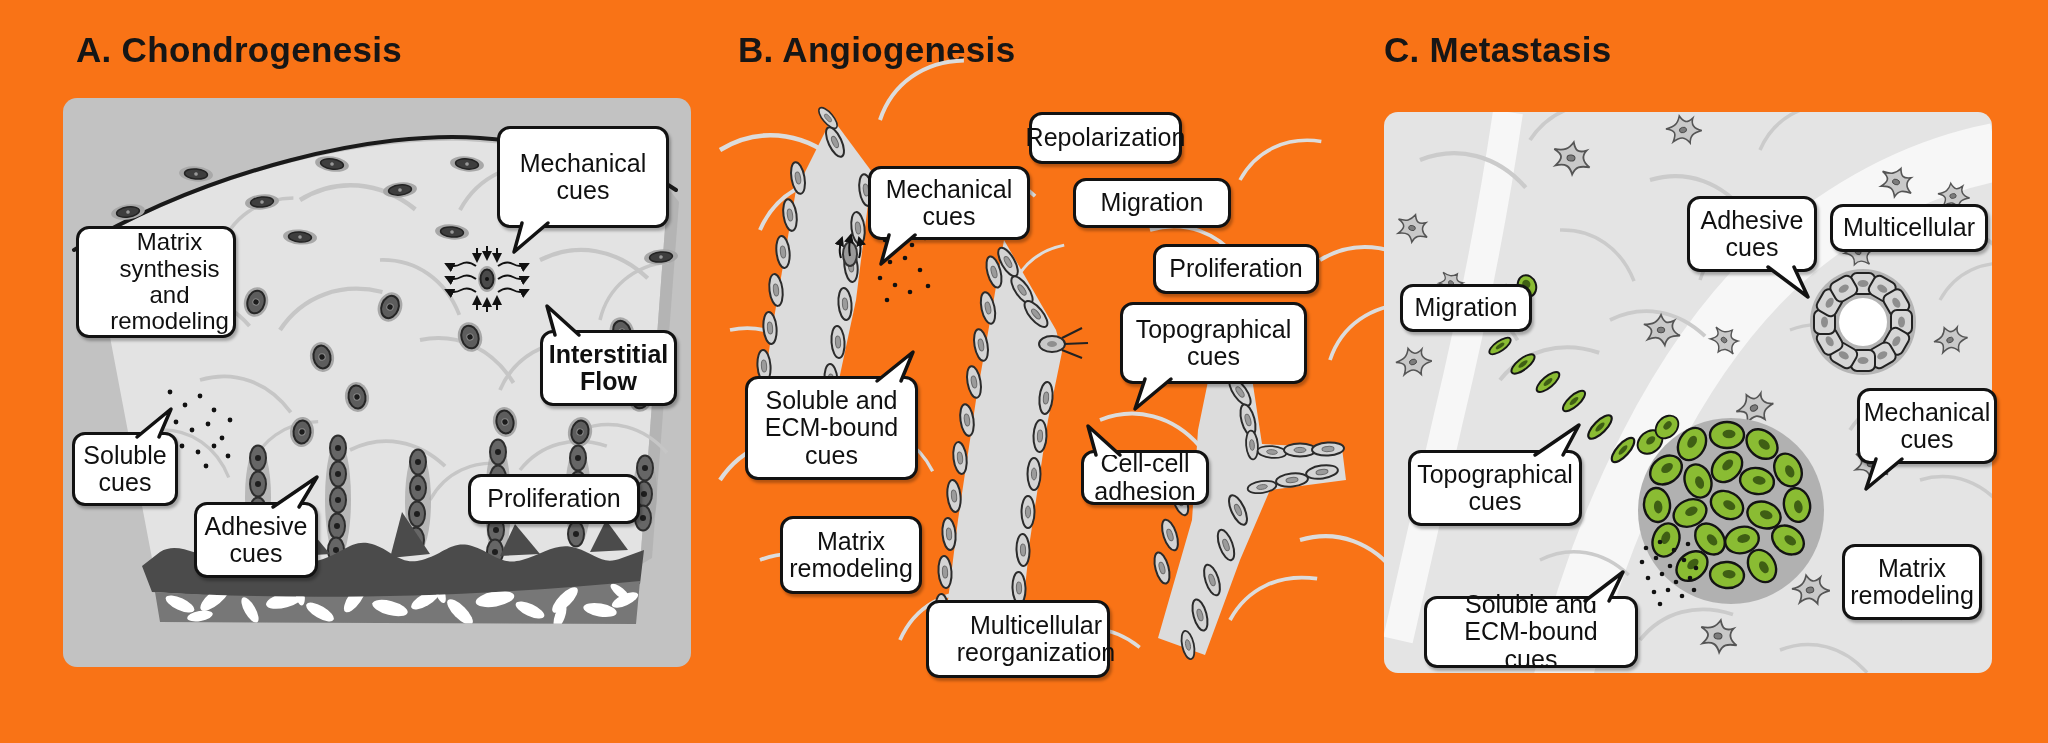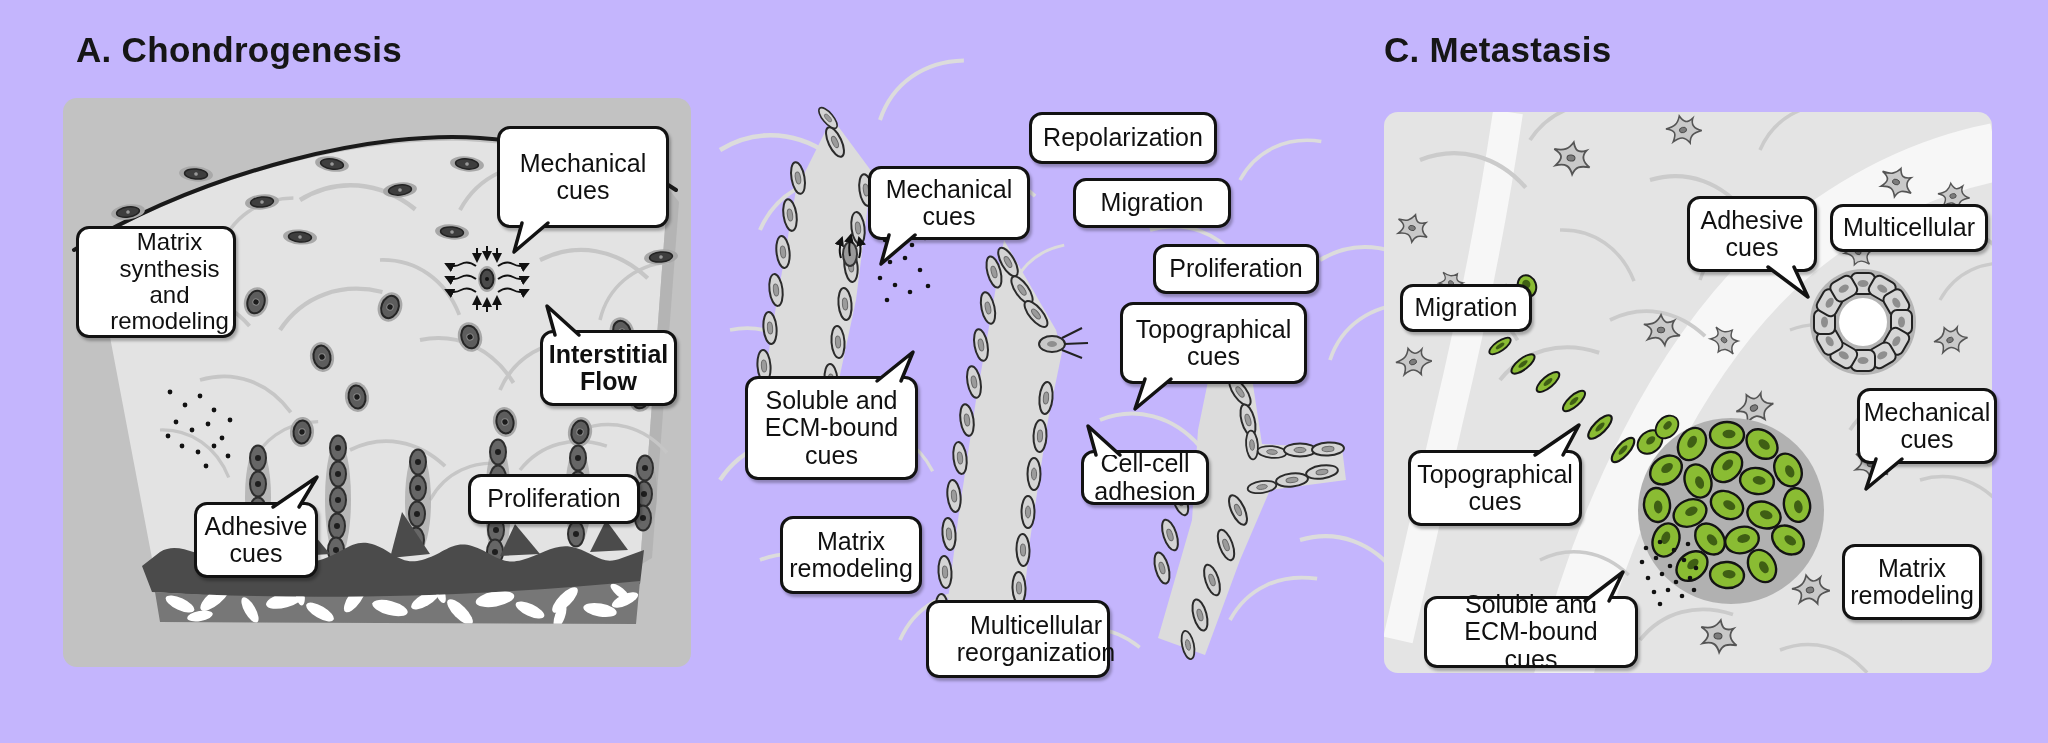--- a/index.html
+++ b/index.html
@@ -1,35 +1,36 @@
 <!DOCTYPE html>
 <html><head>
 <meta charset="utf-8">
 <style>
   html,body{margin:0;padding:0;background:#f6f6f6;}
-  #figure{position:relative;width:2048px;height:743px;background:#c4b5fd;overflow:hidden;
+  #figure{position:relative;width:2048px;height:743px;background:#f97316;overflow:hidden;
           font-family:"Liberation Sans",sans-serif;}
   .ptitle{position:absolute;top:30px;font-weight:700;font-size:35px;color:#161616;letter-spacing:.3px;}
   .callout{position:absolute;display:flex;align-items:center;justify-content:center;
            background:#fff;border:3.5px solid #121212;border-radius:13px;
            box-shadow:2px 3px 3px rgba(0,0,0,.28);
            font-size:25px;line-height:1.1;text-align:center;color:#101010;
            padding:2px 8px;box-sizing:border-box;z-index:5;}
   .callout .clab{display:block;}
   .callout.small{font-size:24px;}
   .tail{position:absolute;overflow:visible;z-index:6;}
   .tail path{fill:#fff;stroke:#121212;stroke-width:3.5;stroke-linejoin:round;stroke-linecap:round;}
   svg.art{position:absolute;overflow:visible;}
 </style>
 </head>
 <body>
 
 <div id="figure">
 
   <div class="ptitle" style="left:76px;">A. Chondrogenesis</div>
+  <div class="ptitle" style="left:738px;">B. Angiogenesis</div>
   <div class="ptitle" style="left:1384px;text-align:right;">C. Metastasis</div>
 
   <svg width="0" height="0" style="position:absolute">
     <defs>
       <marker id="ah" viewBox="0 0 10 10" refX="8" refY="5" markerWidth="5" markerHeight="5" orient="auto-start-reverse">
         <path d="M0,0 L10,5 L0,10 Z" fill="#111"></path>
       </marker>
       <path id="fib" d="M0,0 C18,-16 42,-18 64,-6" fill="none"></path>
       <g id="lc">
         <ellipse rx="17" ry="7.5" fill="#a8a8a8"></ellipse>
@@ -496,31 +497,37 @@
   </div>
   <div class="callout small" style="left:76px;top:226px;width:160px;height:112px;padding-left:35px;">
     <span class="clab">Matrix synthesis and remodeling</span>
   </div>
   <div class="callout" style="left:540px;top:330px;width:137px;height:76px;font-weight:bold;">
     <svg class="tail" style="left:-2px;top:-29px;" width="44" height="33" viewBox="0 0 44 33">
         <path d="M38,31 L6,2 L14,31"></path>
       </svg>
     <span class="clab">Interstitial Flow</span>
   </div>
+  <div class="callout" style="left:72px;top:432px;width:106px;height:74px;">
+    <svg class="tail" style="right:0px;top:-28px;" width="46" height="32" viewBox="0 0 46 32">
+        <path d="M8,30 L42,2 L30,30"></path>
+      </svg>
+    <span class="clab">Soluble cues</span>
+  </div>
   <div class="callout" style="left:194px;top:502px;width:124px;height:76px;">
     <svg class="tail" style="right:-6px;top:-30px;" width="56" height="34" viewBox="0 0 56 34">
         <path d="M8,32 L52,2 L34,32"></path>
       </svg>
     <span class="clab">Adhesive cues</span>
   </div>
   <div class="callout" style="left:468px;top:474px;width:172px;height:50px;">
     <span class="clab">Proliferation</span>
   </div>
 
-  <div class="callout" style="left:1029px;top:112px;width:188px;height:52px;">
+  <div class="callout" style="left:1029px;top:112px;width:153px;height:52px;">
     <span class="clab">Repolarization</span>
   </div>
   <div class="callout" style="left:868px;top:166px;width:162px;height:74px;">
     <svg class="tail" style="left:2px;bottom:-29px;" width="46" height="33" viewBox="0 0 46 33">
         <path d="M42,2 L8,31 L16,2"></path>
       </svg>
     <span class="clab">Mechanical cues</span>
   </div>
   <div class="callout" style="left:1073px;top:178px;width:158px;height:50px;">
     <span class="clab">Migration</span>

